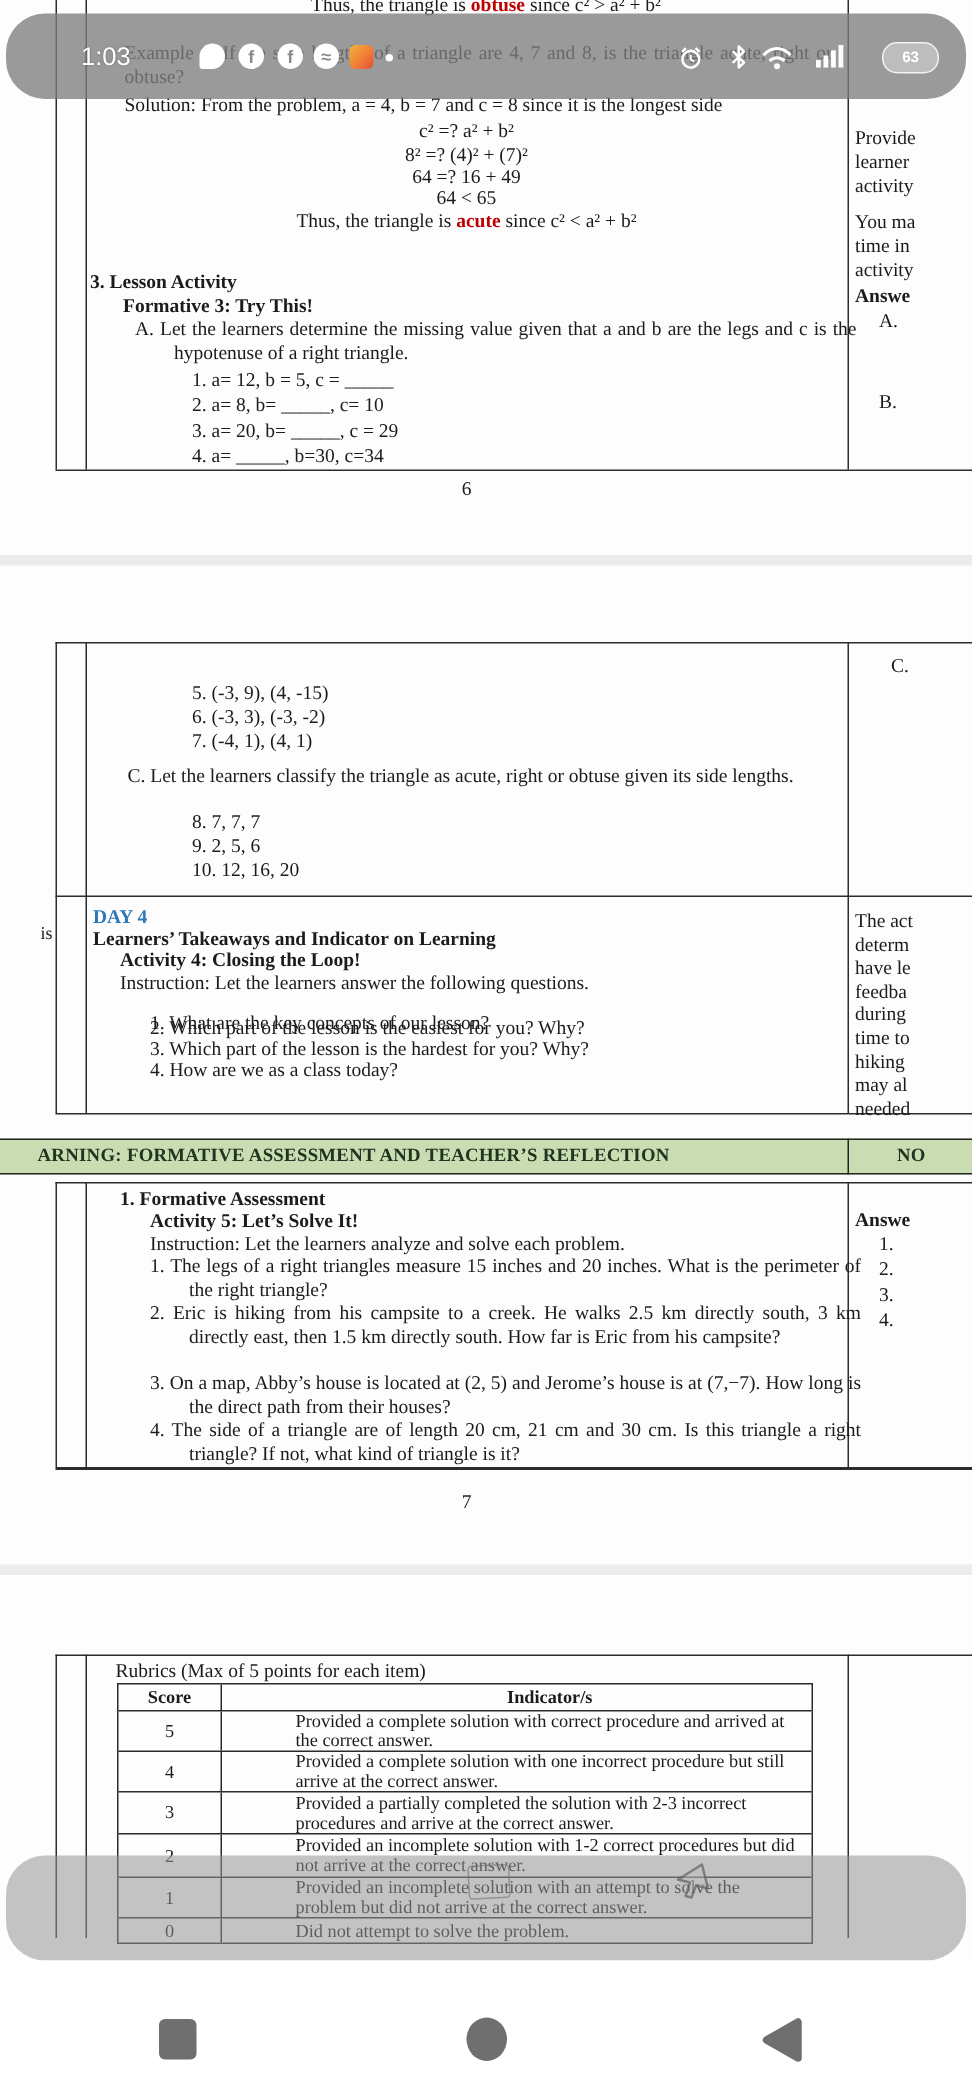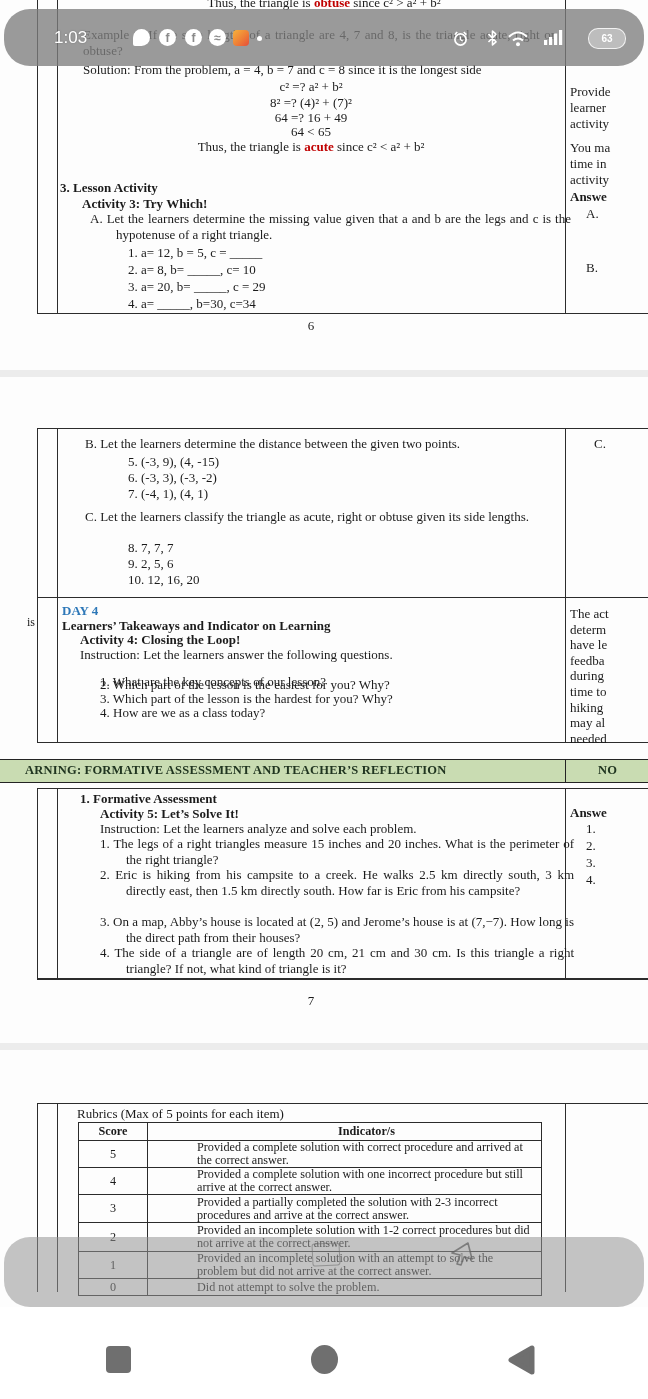--- a/index.html
+++ b/index.html
@@ -79,21 +79,21 @@
 
     <div class="abs ctr" style="left:57px;top:79px;width:508px;">c² =? a² + b²</div>
     <div class="abs ctr" style="left:57px;top:95px;width:508px;">8² =? (4)² + (7)²</div>
     <div class="abs ctr" style="left:57px;top:110px;width:508px;">64 =? 16 + 49</div>
     <div class="abs ctr" style="left:57px;top:124px;width:508px;">64 &lt; 65</div>
     <div class="abs ctr nowrap" style="left:57px;top:139px;width:508px;">
       <span>Thus, the triangle is </span><span class="red">acute</span><span> since  c² &lt; a² + b²</span>
     </div>
 
     <div class="abs b nowrap" style="left:60px;top:180px;">3.  Lesson Activity</div>
-    <div class="abs b nowrap" style="left:82px;top:196px;">Activity 3: Try Which!</div>
+    <div class="abs b nowrap" style="left:82px;top:196px;">Formative 3: Try This!</div>
     <div class="abs hang" style="left:90px;top:211px;width:455px;">A.  Let the learners determine the missing value given that a and b are the legs and c is the hypotenuse of a right triangle.</div>
     <div class="abs nowrap" style="left:128px;top:245px;">1.  a= 12, b = 5, c = _____</div>
     <div class="abs nowrap" style="left:128px;top:262px;">2.  a= 8, b= _____, c= 10</div>
     <div class="abs nowrap" style="left:128px;top:279px;">3.  a= 20, b= _____, c = 29</div>
     <div class="abs nowrap" style="left:128px;top:296px;">4.  a= _____, b=30, c=34</div>
 
     <div class="abs sidecol" style="left:570px;top:84px;">Provide</div>
     <div class="abs sidecol" style="left:570px;top:100px;">learner</div>
     <div class="abs sidecol" style="left:570px;top:116px;">activity</div>
     <div class="abs sidecol" style="left:570px;top:140px;">You ma</div>
@@ -107,21 +107,20 @@
 
     <div class="sep" style="top:370px;"></div>
 
     <div class="hline" style="left:37px;top:428px;width:611px;"></div>
     <div class="vline" style="left:37px;top:428px;height:314px;"></div>
     <div class="vline" style="left:57px;top:428px;height:314px;"></div>
     <div class="vline" style="left:565px;top:428px;height:314px;"></div>
     <div class="hline" style="left:37px;top:597px;width:611px;"></div>
     <div class="hline" style="left:37px;top:742px;width:611px;"></div>
 
-    <div class="abs hang" style="left:85px;top:436px;width:462px;">B.  Let the learners determine the distance between the given two points.</div>
     <div class="abs nowrap" style="left:128px;top:454px;">5.  (-3, 9), (4, -15)</div>
     <div class="abs nowrap" style="left:128px;top:470px;">6.  (-3, 3), (-3, -2)</div>
     <div class="abs nowrap" style="left:128px;top:486px;">7.  (-4, 1), (4, 1)</div>
 
     <div class="abs hang" style="left:85px;top:509px;width:462px;">C.  Let the learners classify the triangle as acute, right or obtuse given its side lengths.</div>
     <div class="abs nowrap" style="left:128px;top:540px;">8.  7, 7, 7</div>
     <div class="abs nowrap" style="left:128px;top:556px;">9.  2, 5, 6</div>
     <div class="abs nowrap" style="left:128px;top:572px;">10. 12, 16, 20</div>
 
     <div class="abs sidecol" style="left:594px;top:436px;">C.</div>

